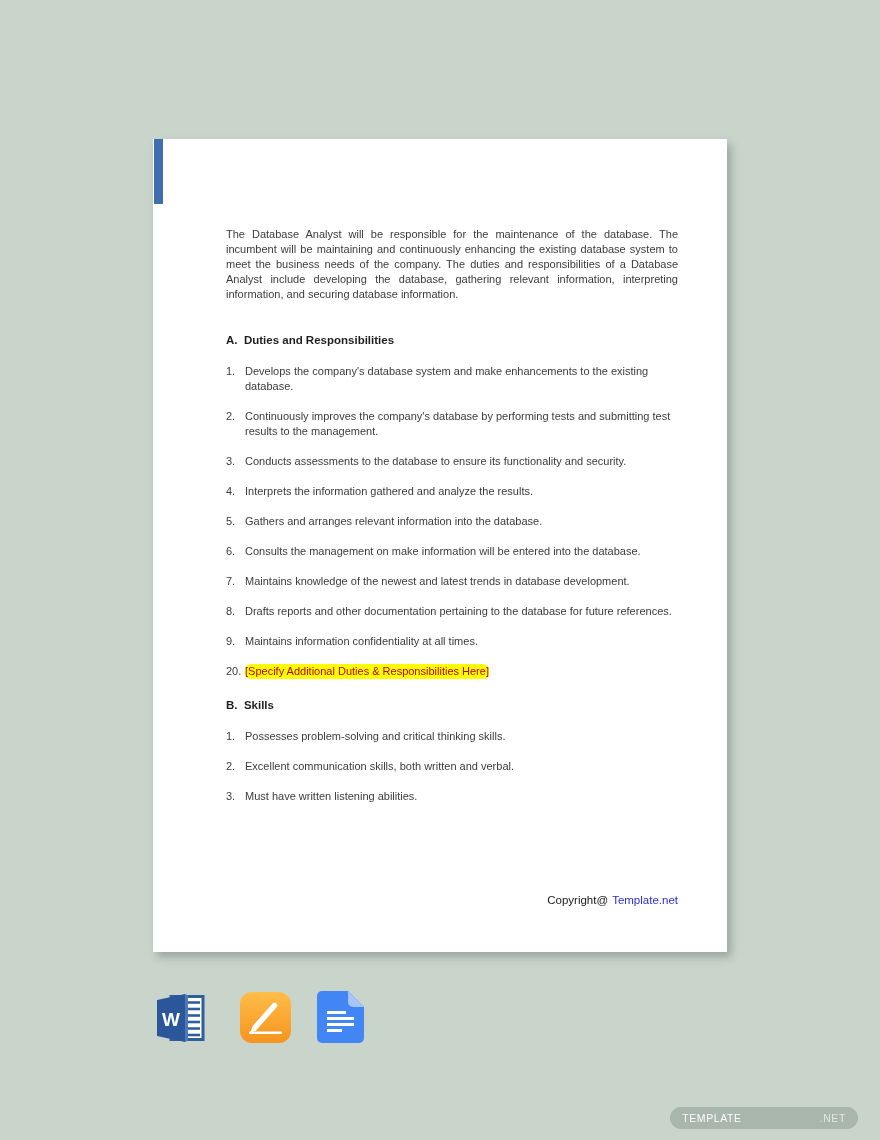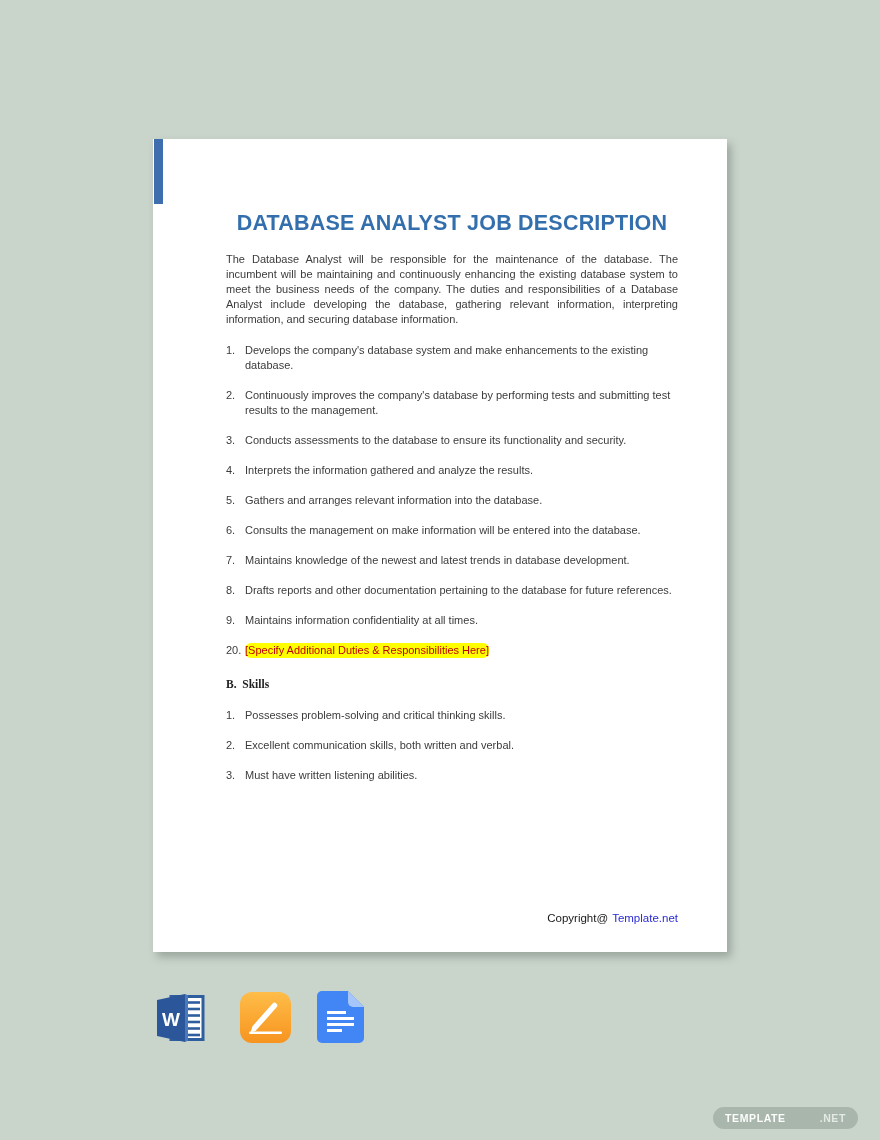--- a/index.html
+++ b/index.html
@@ -70,56 +70,57 @@
   ol.numbered .num{
     flex:0 0 19px;
   }
   ol.numbered .txt{flex:1;}
   .txt.highlight{
     flex:0 1 auto !important;
     background:var(--highlight-bg);
     color:var(--highlight-text);
     border-radius:6px;
   }
-  .h2.skills{margin-top:19px;font-family:Liberation Serif, serif;}
+  .h2.skills{margin-top:19px;}
   .copyright{
     position:absolute;
-    top:772px;right:49px;
+    top:754px;right:49px;
     font-size:11.5px;line-height:15px;
     color:#1a1a1a;
   }
   .copyright .prefix{margin-right:4px;}
   .copyright .link{color:var(--link);}
   .app-icons .icon{position:absolute;}
   .icon-word{left:155px;top:993px;width:52px;height:50px;}
   .icon-pages{left:240px;top:992px;width:51px;height:51px;}
   .icon-docs{left:317px;top:991px;width:47px;height:52px;}
   .watermark-badge{
     position:absolute;
     right:22px;bottom:11px;
     height:22px;
     padding:0 12px;
     border-radius:11px;
     background:var(--badge-bg);
     display:flex;align-items:center;
-    font-size:10.5px;font-weight:700;letter-spacing:0.6px;
+    font-size:10.5px;font-weight:400;letter-spacing:0.6px;
     color:#fcfdfc;
+    gap:44px;
   }
   .watermark-badge .tld{color:#e3e9e4;margin-left:34px;}
 </style>
 </head>
 <body>
 
 <div class="page">
   <div class="accent-bar"></div>
   <div class="doc-content">
-    <h1 class="doc-title">DATABASE ANALYST JOB DESCRIPTION</h1>
 
     <p class="summary-body">The Database Analyst will be responsible for the maintenance of the database. The incumbent will be maintaining and continuously enhancing the existing database system to meet the business needs of the company. The duties and responsibilities of a Database Analyst include developing the database, gathering relevant information, interpreting information, and securing database information.</p>
 
+    <h2 class="h2 duties">A.  Duties and Responsibilities</h2>
     <ol class="numbered">
       <li>
           <span class="num">1.</span>
           <span class="txt">Develops the company's database system and make enhancements to the existing database.</span>
         </li>
       <li>
           <span class="num">2.</span>
           <span class="txt">Continuously improves the company's database by performing tests and submitting test results to the management.</span>
         </li>
       <li>

